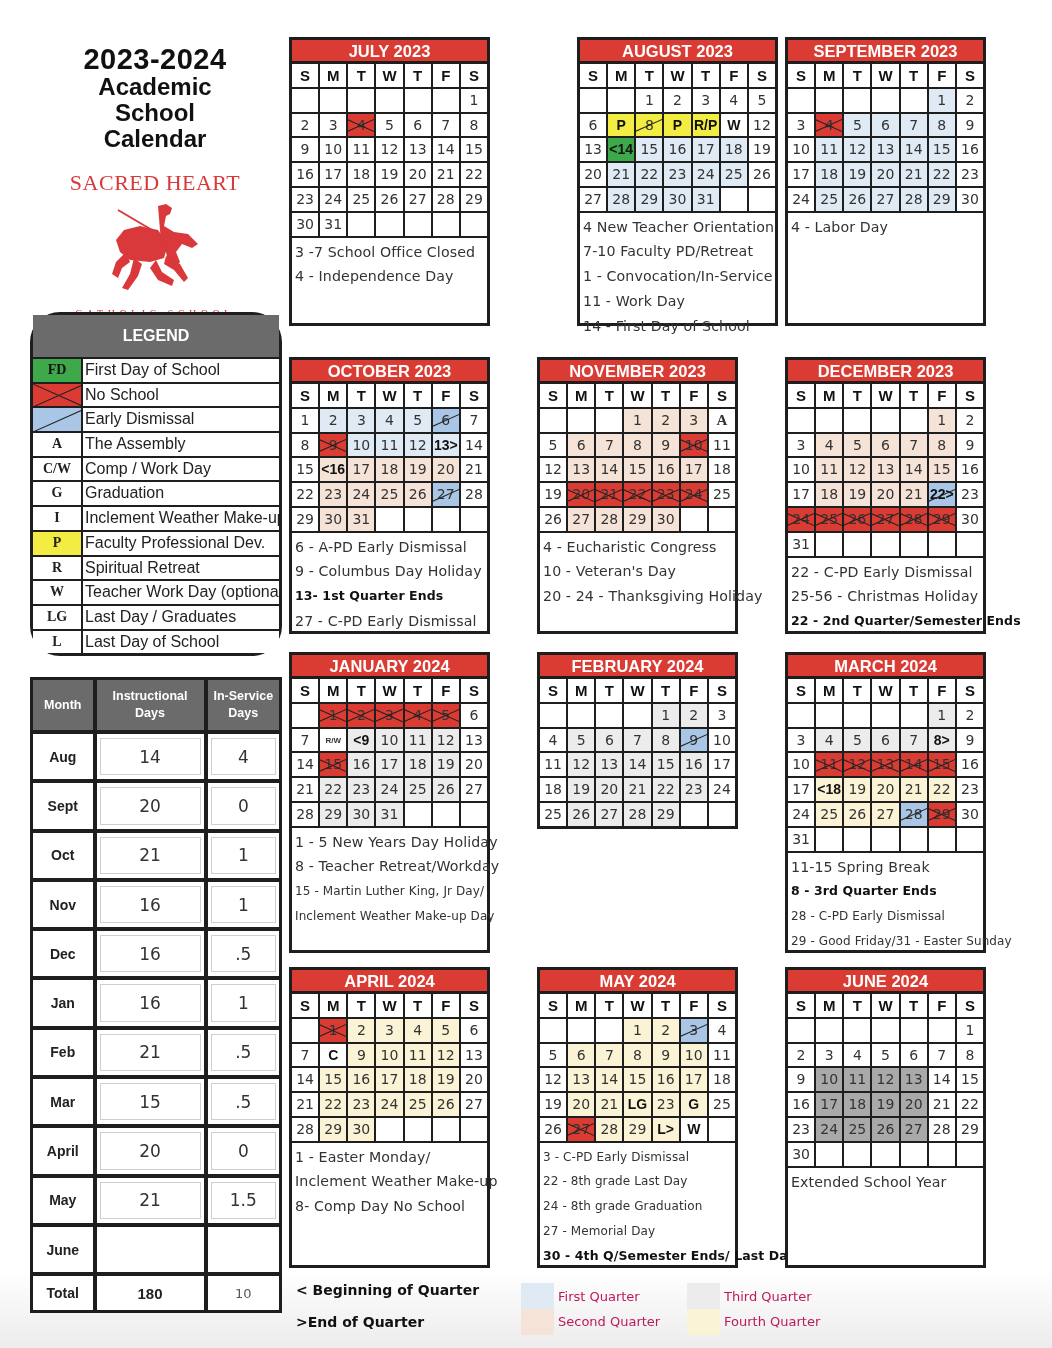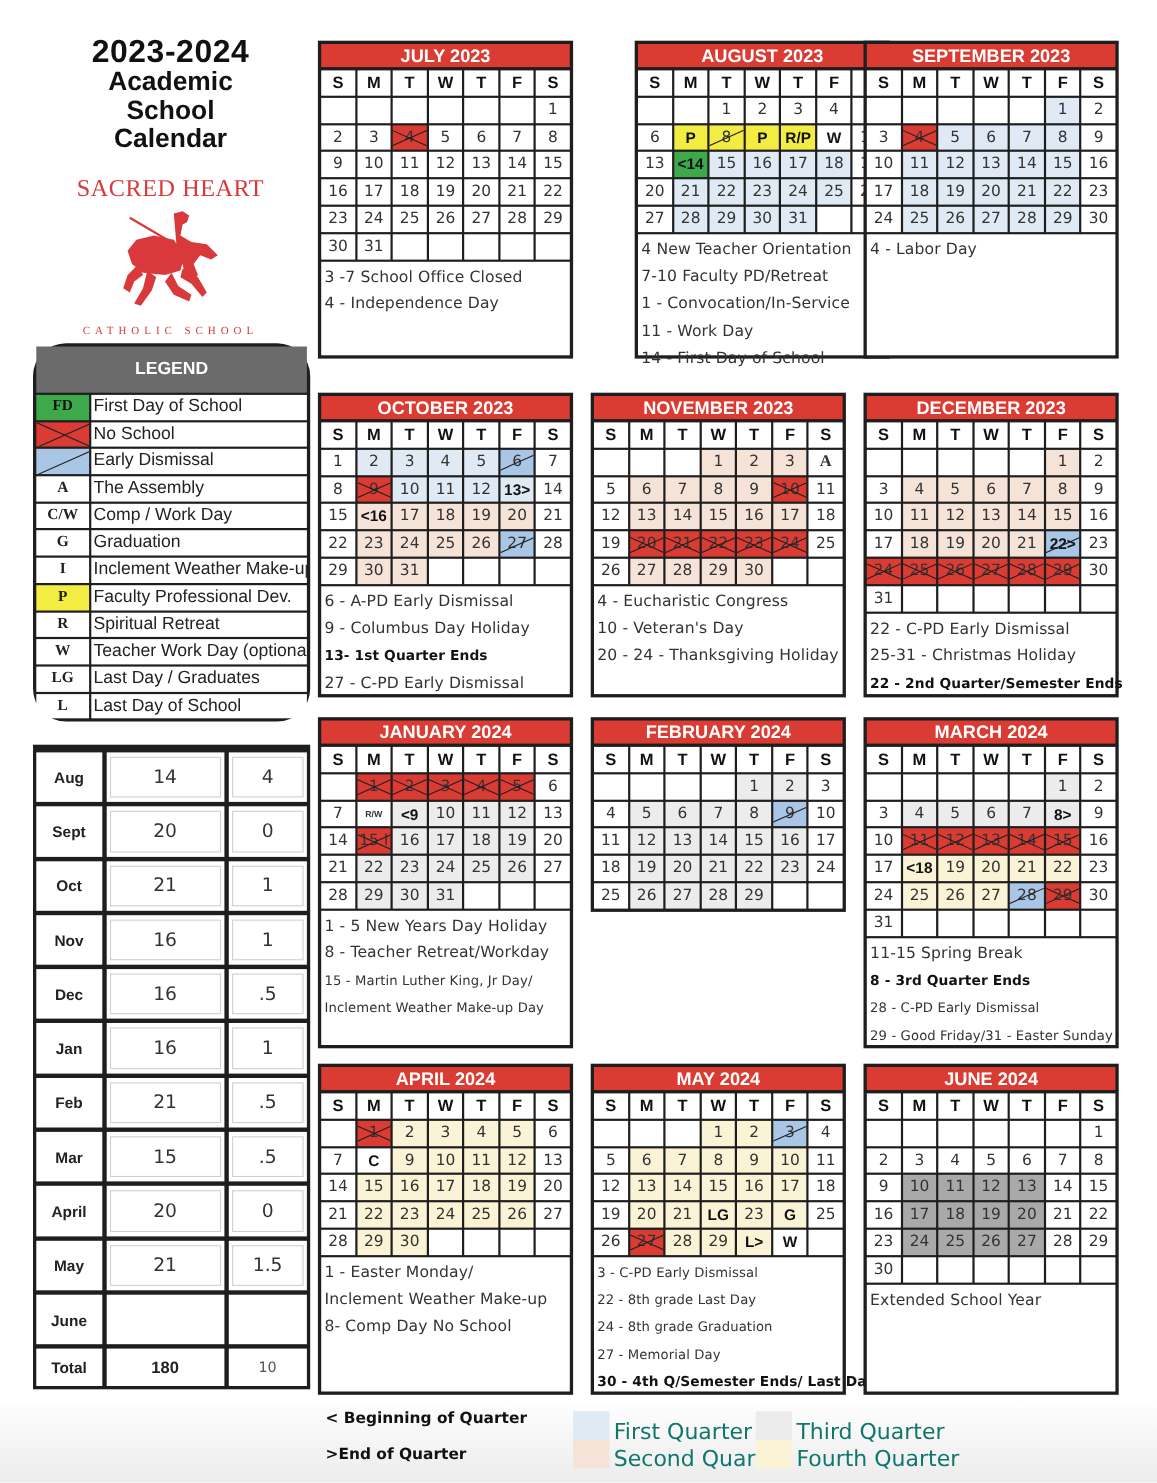--- a/index.html
+++ b/index.html
@@ -1,21 +1,21 @@
 <!DOCTYPE html>
 <html><head>
 <meta charset="utf-8">
 <style>
   * { box-sizing: border-box; margin: 0; padding: 0; }
   html, body { width: 1052px; height: 1348px; background: #fff; overflow: hidden; }
   body { position: relative; font-family: "DejaVu Sans", sans-serif; color: #222; }
   .page-shade { position: absolute; left: 0; top: 1270px; width: 1052px; height: 78px; background: linear-gradient(#fff, #ececec); }
 
   
-  .title-block { position: absolute; left: 30px; top: 32px; width: 250px; text-align: center; }
+  .title-block { position: absolute; left: 30px; top: 44px; width: 250px; text-align: center; }
   .title-year { font-family: "Liberation Sans", sans-serif; font-weight: bold; font-size: 29px; line-height: 30px; color: #111; letter-spacing: 0.5px; }
   .title-line { font-family: "Liberation Sans", sans-serif; font-weight: bold; font-size: 24px; line-height: 26px; color: #111; }
   .school-name { font-family: "Liberation Serif", serif; font-size: 22px; color: #d9393a; margin-top: 18px; letter-spacing: 0.5px; }
   .logo { display: block; margin: 4px auto 0; width: 110px; height: 100px; }
   .school-sub { font-family: "Liberation Serif", serif; font-size: 10px; color: #d9393a; letter-spacing: 4.5px; margin-top: 8px; }
 
   
   .legend { position: absolute; left: 30px; top: 312px; width: 252px; background: #1e1e1e; padding: 3px; border-radius: 30px; }
   .legend-head { background: #6b6b6b; color: #fff; font-family: "Liberation Sans", sans-serif; font-weight: bold; font-size: 16px; text-align: center; height: 42px; line-height: 42px; }
   .legend-row { display: flex; height: 22.7px; margin-top: 2px; }
@@ -32,21 +32,21 @@
   .dt-row { display: flex; height: 45.3px; margin-top: 4px; }
   .dt-row > div { background: #fff; display: flex; align-items: center; justify-content: center; }
   .dt-month { font-family: "Liberation Sans", sans-serif; font-weight: bold; font-size: 14px; }
   .dt-box { font-family: "DejaVu Sans", sans-serif; font-size: 17px; color: #333; }
   .dt-box span { display: flex; align-items: center; justify-content: center; width: calc(100% - 6px); height: calc(100% - 8px); border: 1.5px solid #cfcfcf; }
   .dt-row.total { height: 34px; }
   .dt-total-inst { font-family: "Liberation Sans", sans-serif; font-weight: bold; font-size: 15px; }
   .dt-total-svc { font-family: "DejaVu Sans", sans-serif; font-size: 13px; color: #555; }
 
   
-  .month { position: absolute; width: 232px; background: #1e1e1e; padding: 3px; }
+  .month { position: absolute; width: 201px; background: #1e1e1e; padding: 3px; }
   .month-title { background: #da3b33; color: #fff; font-family: "Liberation Sans", sans-serif; font-weight: bold; font-size: 16.5px; text-align: center; height: 21px; line-height: 22px; }
   .grid { display: grid; grid-template-columns: repeat(7, 1fr); gap: 2px; margin-top: 3px; }
   .cell { background: #fff; height: 22.8px; line-height: 23px; text-align: center; font-family: "DejaVu Sans", sans-serif; font-size: 14px; color: #333; position: relative; overflow: hidden; }
   .cell.dow { font-family: "Liberation Sans", sans-serif; font-weight: bold; font-size: 15px; color: #111; }
   .cell.bold { font-family: "Liberation Sans", sans-serif; font-weight: bold; color: #111; font-size: 14px; }
   .cell.tiny { font-size: 8px; font-weight: bold; font-family: "Liberation Sans", sans-serif; }
   .cell.serif { font-family: "Liberation Serif", serif; font-weight: bold; font-size: 15px; }
   .q1 { background: #dfeaf5; }
   .q2 { background: #f6e3d8; }
   .q3 { background: #ececec; }
@@ -62,21 +62,21 @@
   .mark-slash::after { content: ""; position: absolute; left: -3px; top: 50%; width: 120%; height: 1px; background: #222; transform: rotate(-24deg); }
   .notes { background: #fff; margin-top: 2px; padding: 2px 3px; font-family: "DejaVu Sans", sans-serif; color: #333; }
   .note { font-size: 14.2px; line-height: 24.7px; white-space: nowrap; letter-spacing: 0.1px; }
   .note.small { font-size: 12px; }
   .note.bold { font-weight: bold; font-size: 12.5px; color: #111; }
 
   
   .foot { position: absolute; top: 1278px; font-family: "DejaVu Sans", sans-serif; }
   .foot-bold { font-weight: bold; font-size: 14px; color: #111; line-height: 24px; height: 32px; }
   .swatch { position: absolute; width: 33px; height: 26px; }
-  .swatch-label { position: absolute; font-size: 20px; color: #0f766e; }
+  .swatch-label { position: absolute; font-size: 13px; color: #be185d; }
 </style>
 </head>
 <body>
 
 <div class="page-shade"></div>
 
 <div class="title-block">
   <div class="title-year">2023-2024</div>
   <div class="title-line">Academic</div>
   <div class="title-line">School</div>
@@ -142,20 +142,25 @@
     <div class="legend-key">LG</div>
     <div class="legend-label">Last Day / Graduates</div>
   </div>
   <div class="legend-row">
     <div class="legend-key">L</div>
     <div class="legend-label">Last Day of School</div>
   </div>
 </div>
 
 <div class="days-table">
+  <div class="dt-head">
+    <div class="dt-c1">Month</div>
+    <div class="dt-c2">Instructional Days</div>
+    <div class="dt-c3">In-Service Days</div>
+  </div>
   <div id="dt-body">
       <div class="dt-row">
         <div class="dt-c1 dt-month">Aug</div>
         <div class="dt-c2 dt-box">
           <span>14</span>
         </div>
         <div class="dt-c3 dt-box">
           <span>4</span>
         </div>
       </div>
@@ -572,21 +577,21 @@
       <div class="cell">31</div>
       <div class="cell"></div>
       <div class="cell"></div>
       <div class="cell"></div>
       <div class="cell"></div>
       <div class="cell"></div>
       <div class="cell"></div>
     </div>
     <div class="notes" style="height:73px">
       <div class="note ">22 - C-PD Early Dismissal</div>
-      <div class="note ">25-31 - Christmas Holiday</div>
+      <div class="note ">25-56 - Christmas Holiday</div>
       <div class="note bold">22 - 2nd Quarter/Semester Ends</div>
     </div>
   </div>
 <div class="month" style="left:289px;top:652px;">
     <div class="month-title">JANUARY 2024</div>
     <div class="grid">
       <div class="cell dow">S</div>
       <div class="cell dow">M</div>
       <div class="cell dow">T</div>
       <div class="cell dow">W</div>

